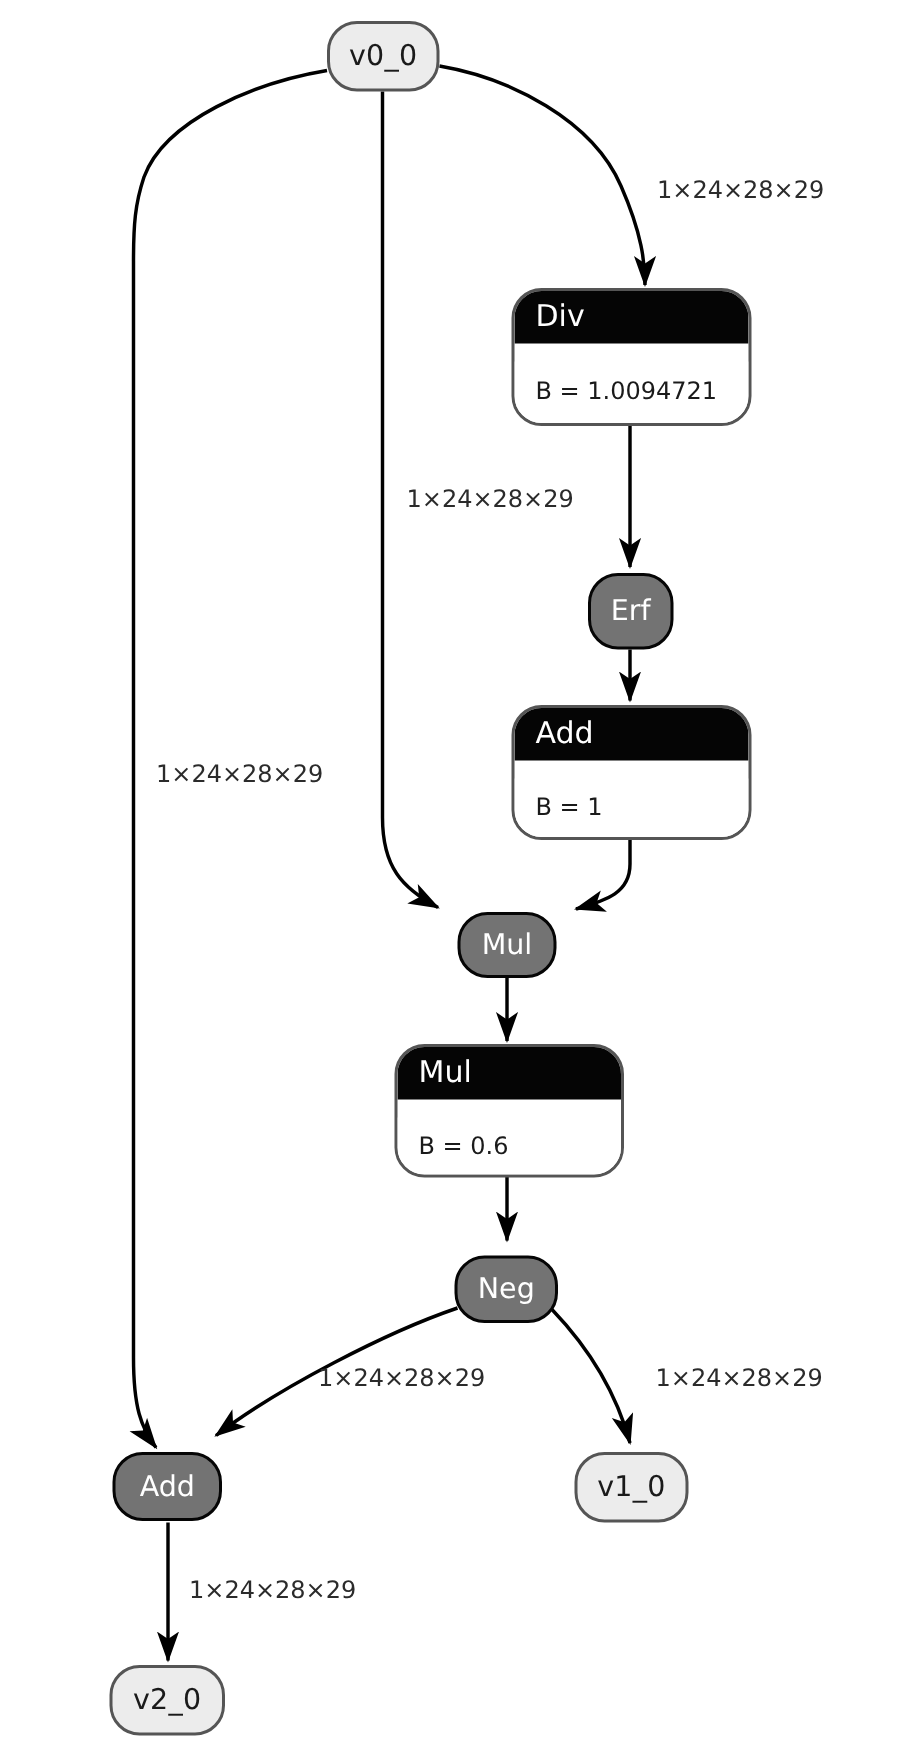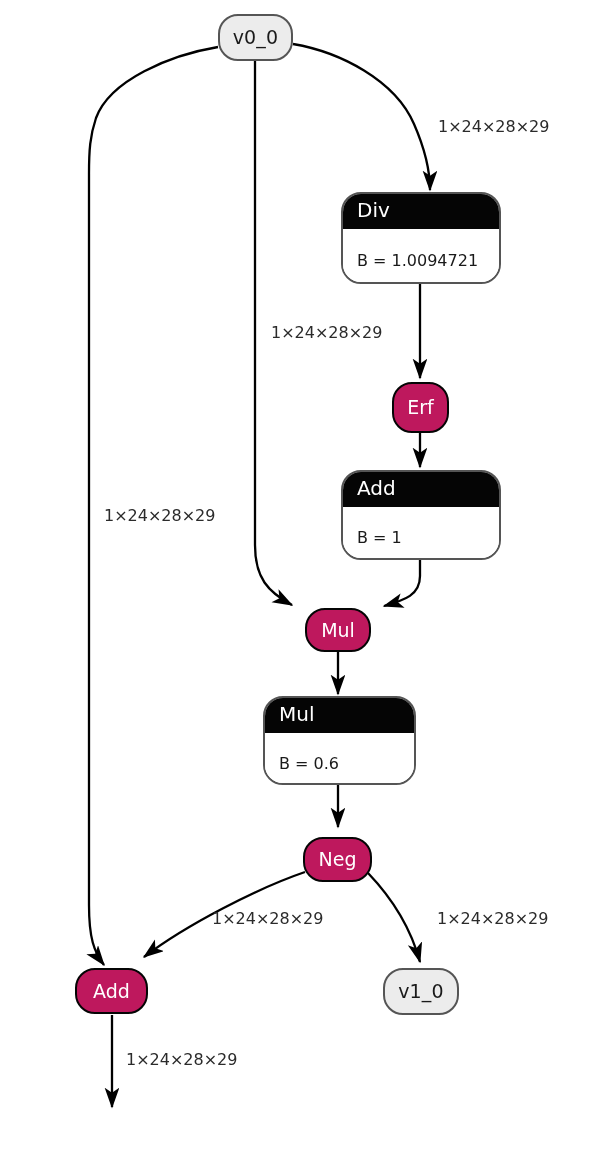--- a/index.html
+++ b/index.html
@@ -39,21 +39,21 @@
     justify-content: center;
   }
   .node-value .vlabel {
     color: #1a1a1a;
     font-size: 19px;
     line-height: 1;
     letter-spacing: 0.2px;
   }
   
   .node-op-simple {
-    background: #be185d;
+    background: #737373;
     border: 2px solid #050505;
     display: flex;
     align-items: center;
     justify-content: center;
   }
   .node-op-simple .oplabel {
     color: #ffffff;
     font-size: 19px;
     line-height: 1;
   }
@@ -161,20 +161,23 @@
   </div>
 
   <div class="node node-op-simple" style="left:75px; top:968px; width:73px; height:46px;">
     <span class="oplabel">Add</span>
   </div>
 
   <div class="node node-value" style="left:383px; top:968px; width:76px; height:47px;">
     <span class="vlabel">v1_0</span>
   </div>
 
+  <div class="node node-value" style="left:73px; top:1110px; width:77px; height:47px;">
+    <span class="vlabel">v2_0</span>
+  </div>
 
   <span class="edge-label" style="left:438px; top:119px;">1×24×28×29</span>
 
   <span class="edge-label" style="left:271px; top:325px;">1×24×28×29</span>
 
   <span class="edge-label" style="left:104px; top:508px;">1×24×28×29</span>
 
   <span class="edge-label" style="left:212px; top:911px;">1×24×28×29</span>
 
   <span class="edge-label" style="left:437px; top:911px;">1×24×28×29</span>

